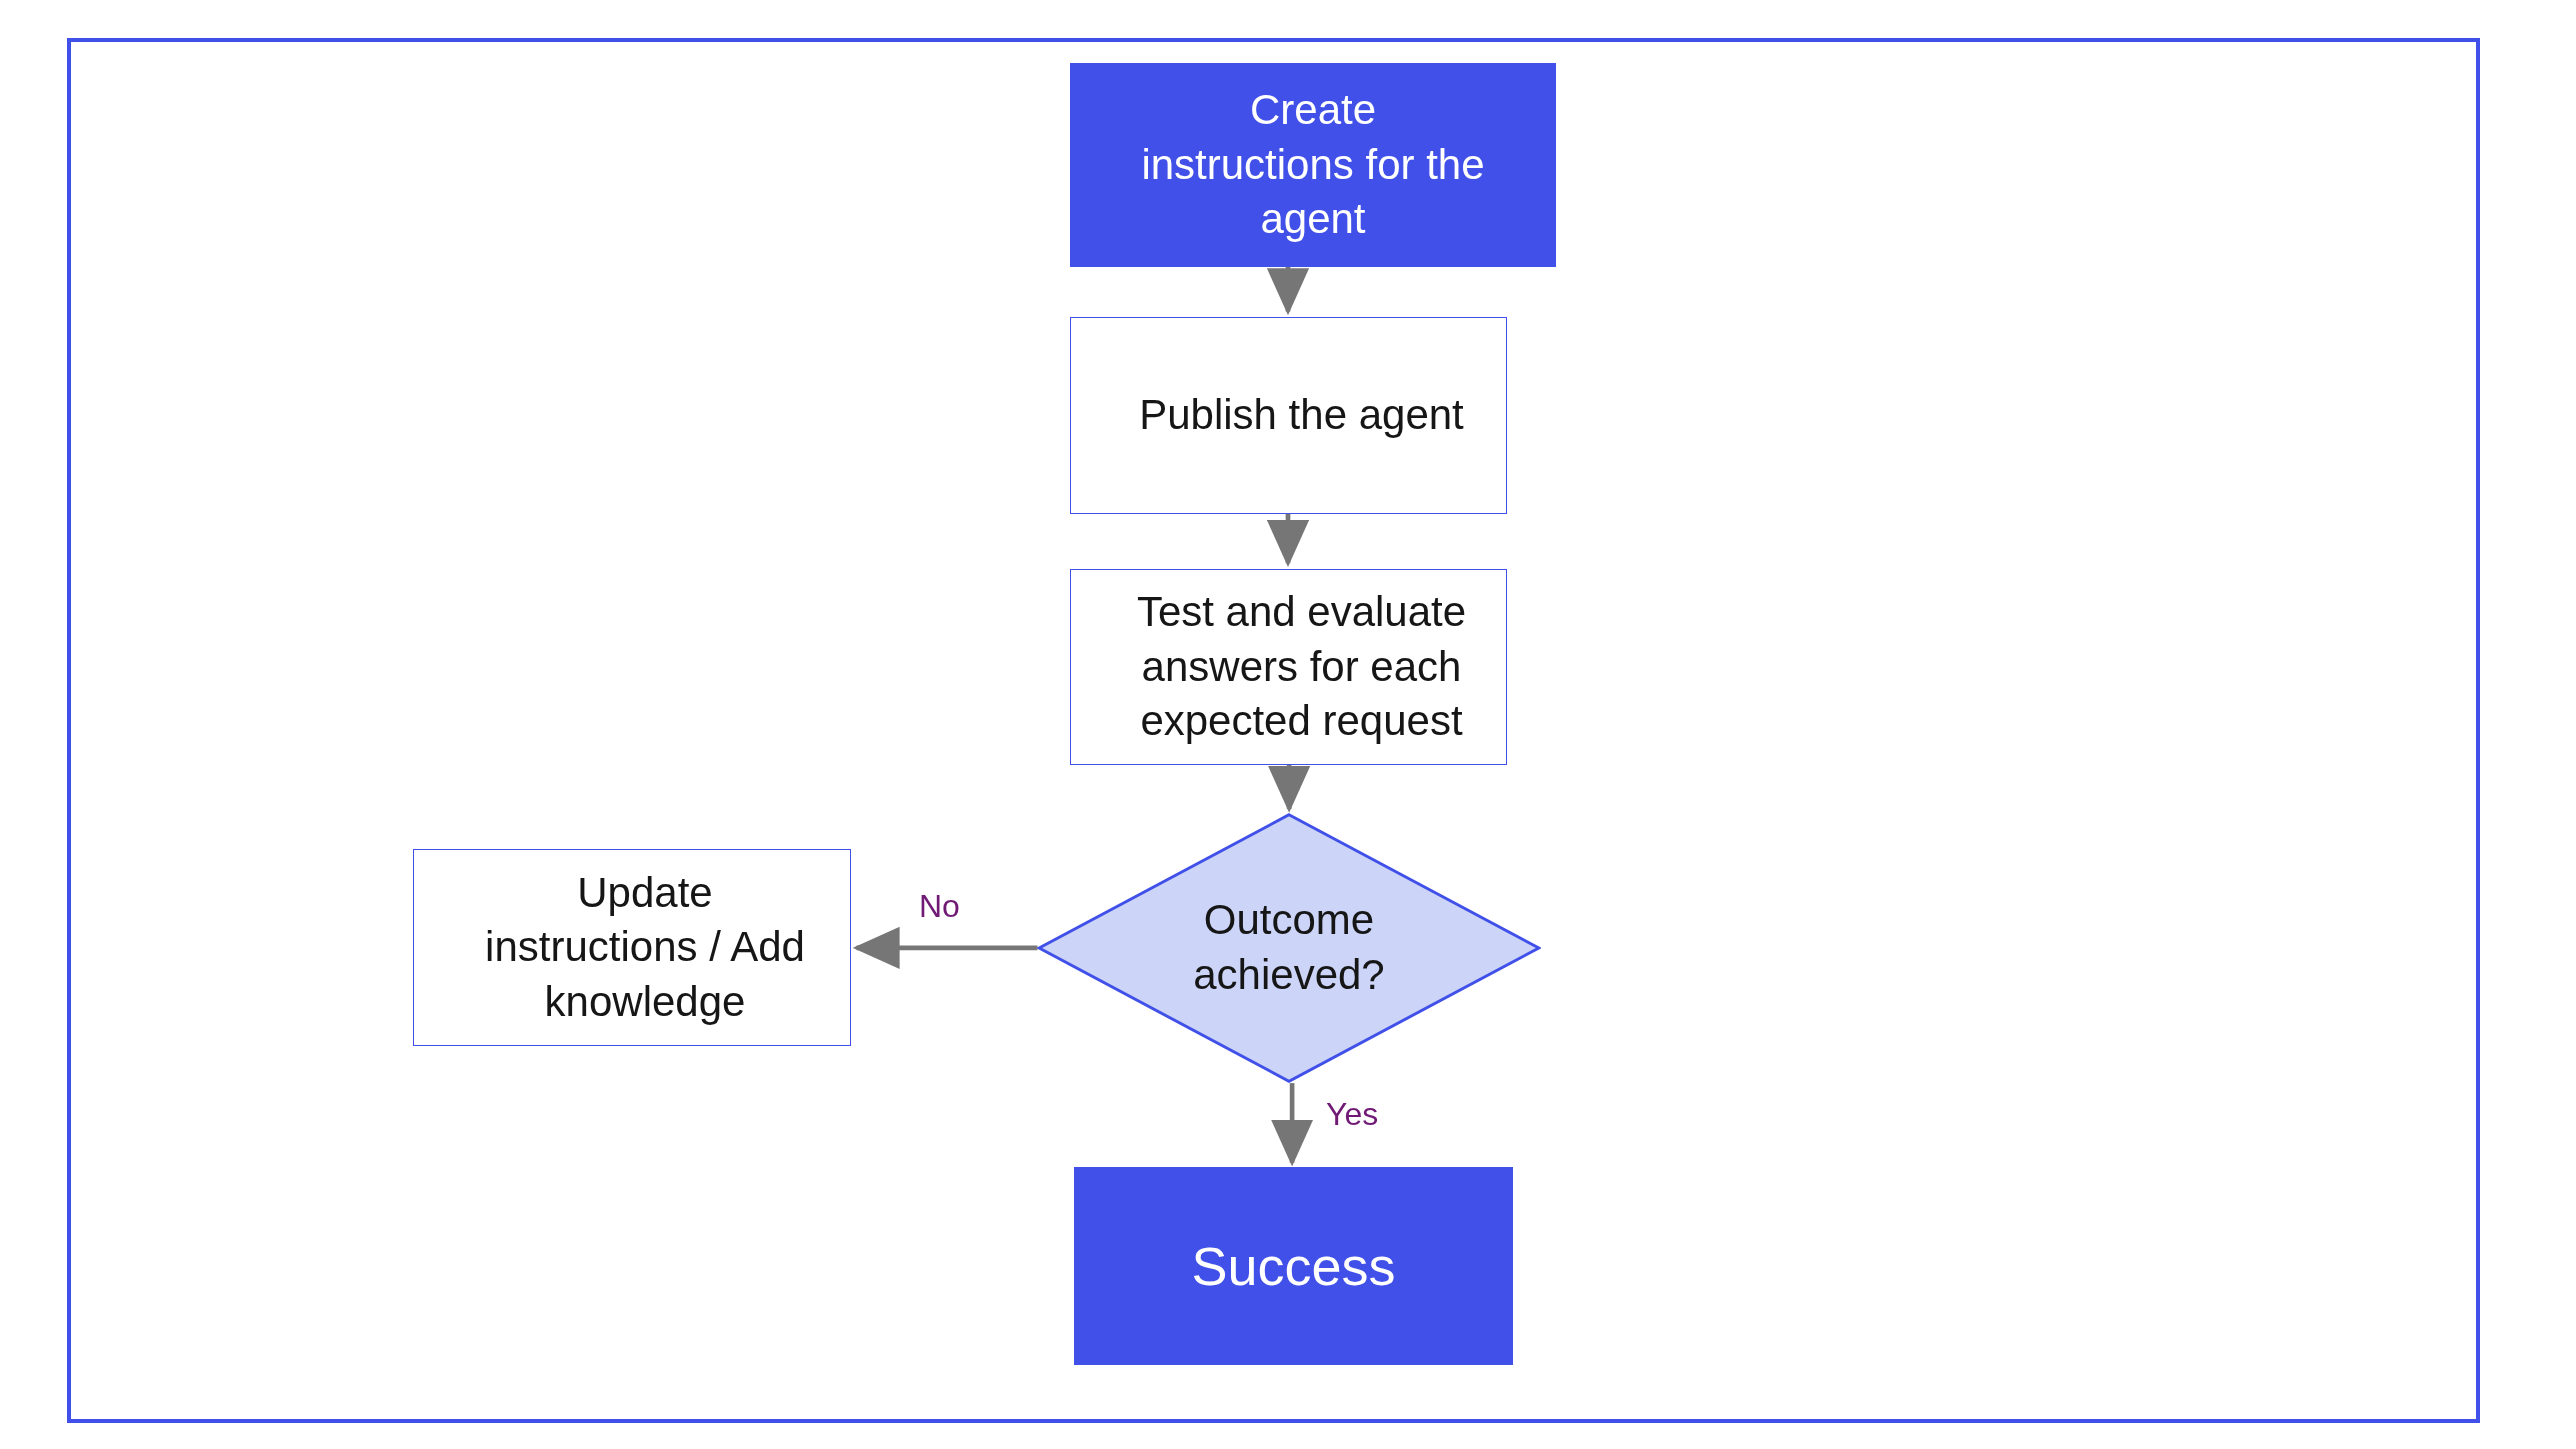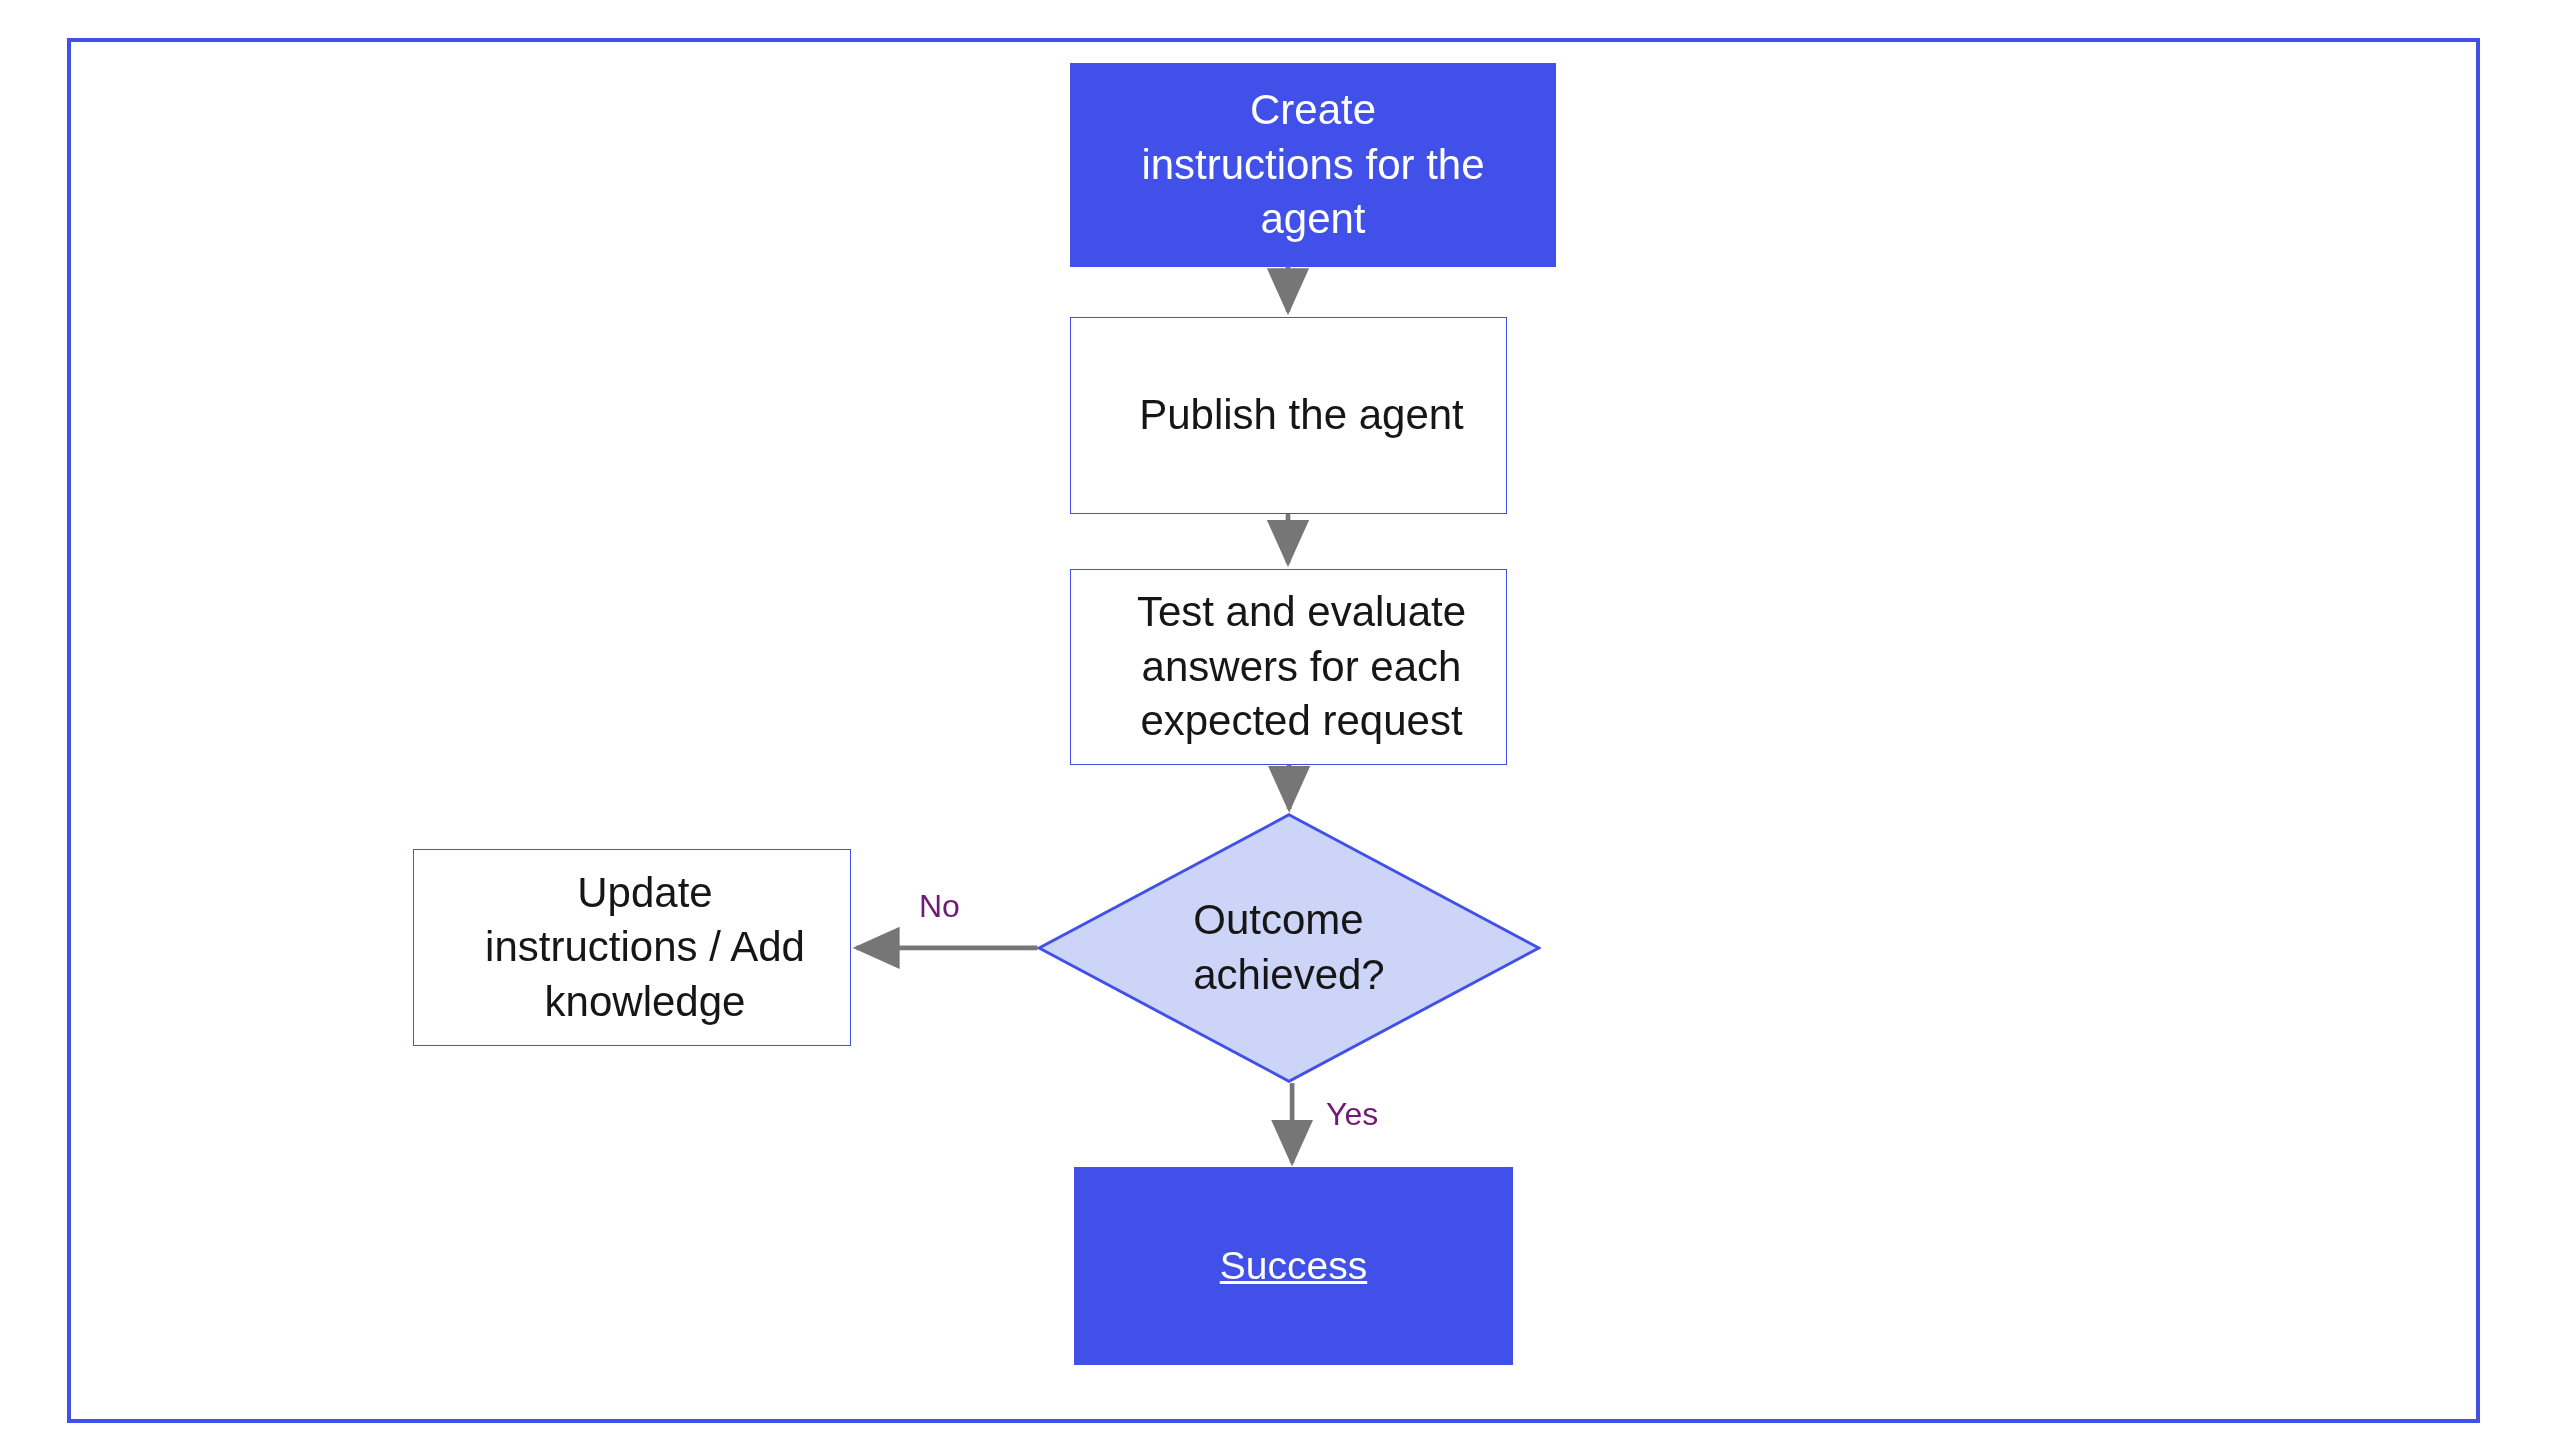--- a/index.html
+++ b/index.html
@@ -55,21 +55,21 @@
     background: #ffffff;
     border: 1.8px solid #4050e8;
     color: #161616;
     padding-left: 26px;
   }
   
   #node-create      { left: 1070px; top: 63px;  width: 486px;  height: 204px; font-size: 42px; }
   #node-publish     { left: 1070px; top: 317px;  width: 437px;  height: 197px; font-size: 42px; }
   #node-test        { left: 1070px; top: 569px;  width: 437px;  height: 196px; font-size: 42px; align-items: center; }
   #node-update      { left: 413px;  top: 849px; width: 438px;  height: 197px; font-size: 42px; }
-  #node-success     { left: 1074px; top: 1167px; width: 439px;  height: 198px; font-size: 39px; text-decoration: underline; }
+  #node-success     { left: 1074px; top: 1167px; width: 439px;  height: 198px; font-size: 54px; }
 
   
   #node-decision {
     position: absolute;
     left: 1037px;
     top: 813px;
     width: 504px;
     height: 270px;
   }
   #node-decision svg { position: absolute; left: 0; top: 0; }
@@ -78,20 +78,21 @@
     left: 0; top: 0;
     width: 504px;
     height: 270px;
     display: flex;
     align-items: center;
     justify-content: center;
     font-size: 42px;
     color: #161616;
     line-height: 1.30;
     white-space: pre-line;
+    text-align: center;
   }
 
   
   #connectors {
     position: absolute;
     left: 0; top: 0;
     width: 2576px;
     height: 1449px;
     pointer-events: none;
   }

